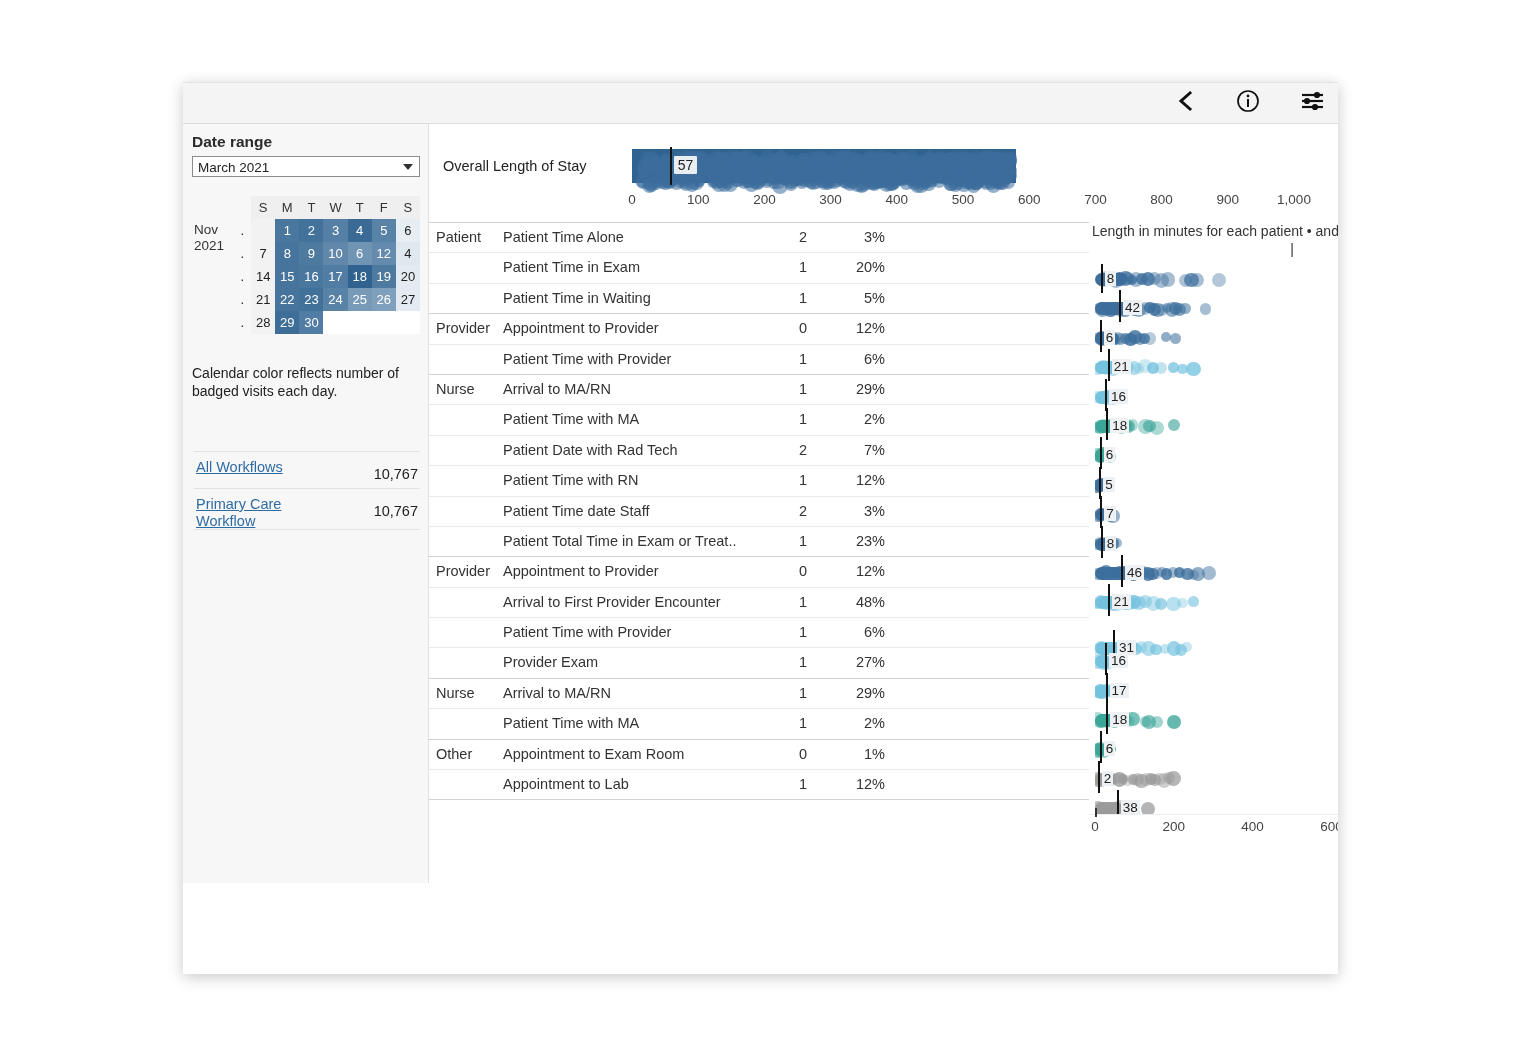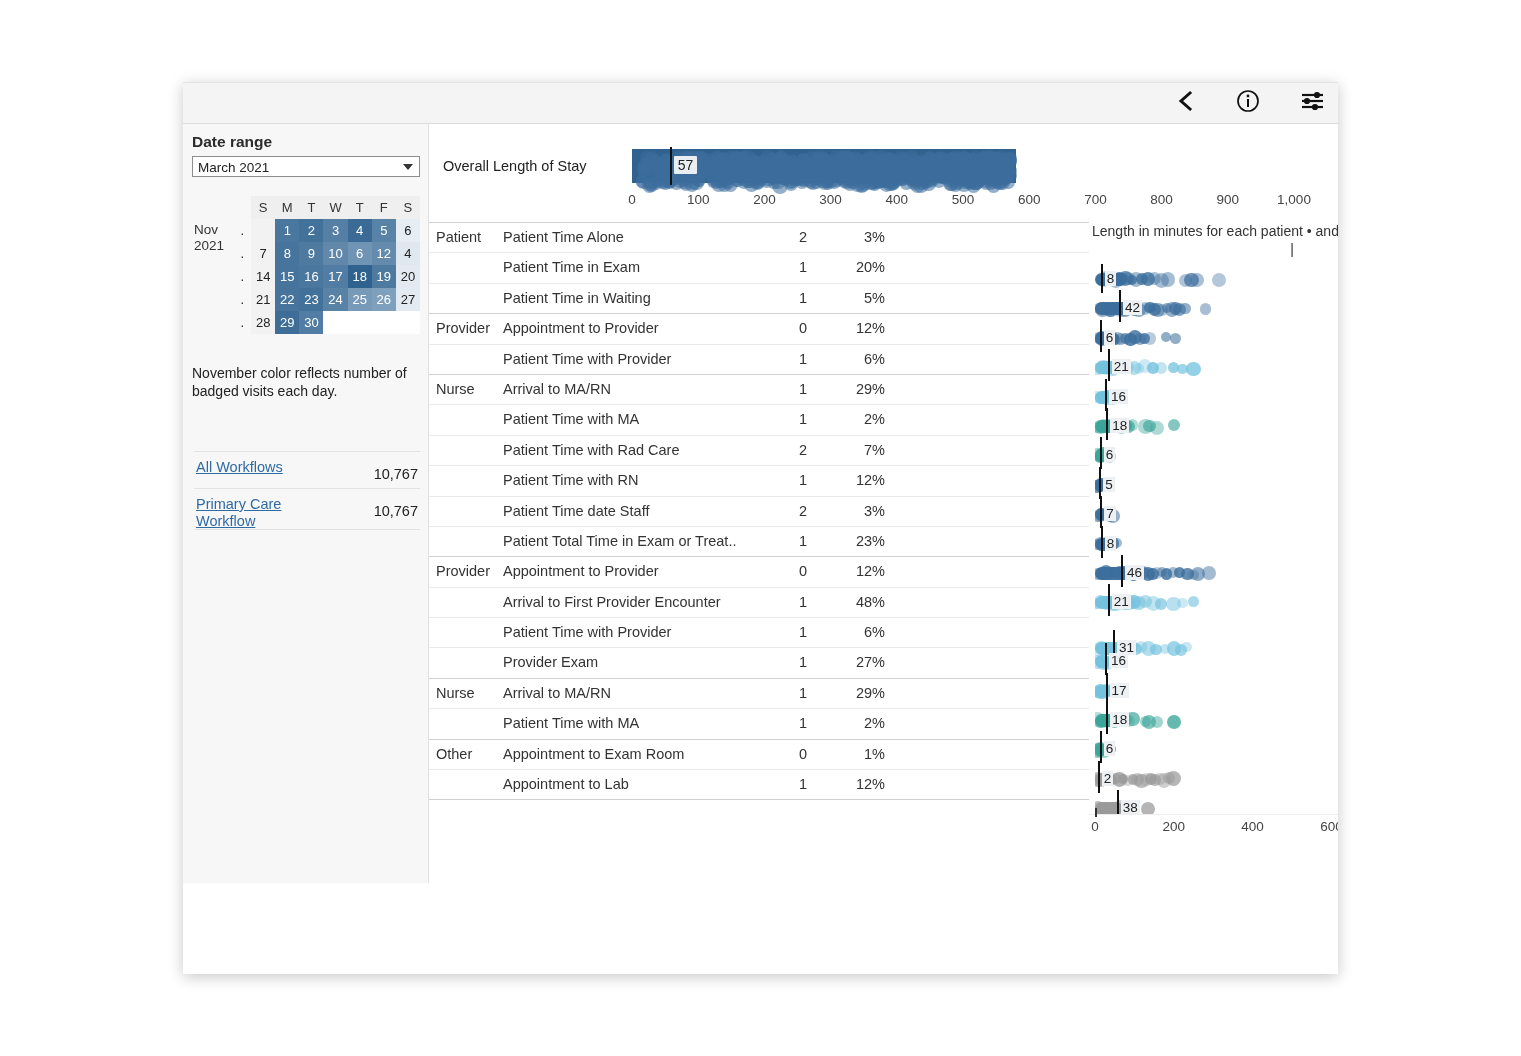--- a/index.html
+++ b/index.html
@@ -237,21 +237,21 @@
                 <td class="day sel" style="background:rgb(81,124,163);color:#ffffff">30</td>
                 <td class="empty"></td>
                 <td class="empty"></td>
                 <td class="empty"></td>
                 <td class="empty"></td>
               </tr>
             </tbody>
           </table>
       </div>
 
-      <div class="sb-note">November color reflects number of badged visits each day.</div>
+      <div class="sb-note">Calendar color reflects number of badged visits each day.</div>
 
       <div class="wf-list" id="wf-list">
           <div class="wf-row">
             <span class="wf-link">All Workflows</span>
             <span class="wf-count">10,767</span>
           </div>
           <div class="wf-row">
             <span class="wf-link">Primary Care Workflow</span>
             <span class="wf-count">10,767</span>
           </div>
@@ -1221,21 +1221,21 @@
               <span class="los">29%</span>
             </div>
             <div class="row">
               <span class="grplab"></span>
               <span class="metric">Patient Time with MA</span>
               <span class="freq">1</span>
               <span class="los">2%</span>
             </div>
             <div class="row">
               <span class="grplab"></span>
-              <span class="metric">Patient Time with Rad Care</span>
+              <span class="metric">Patient Date with Rad Tech</span>
               <span class="freq">2</span>
               <span class="los">7%</span>
             </div>
             <div class="row">
               <span class="grplab"></span>
               <span class="metric">Patient Time with RN</span>
               <span class="freq">1</span>
               <span class="los">12%</span>
             </div>
             <div class="row">

